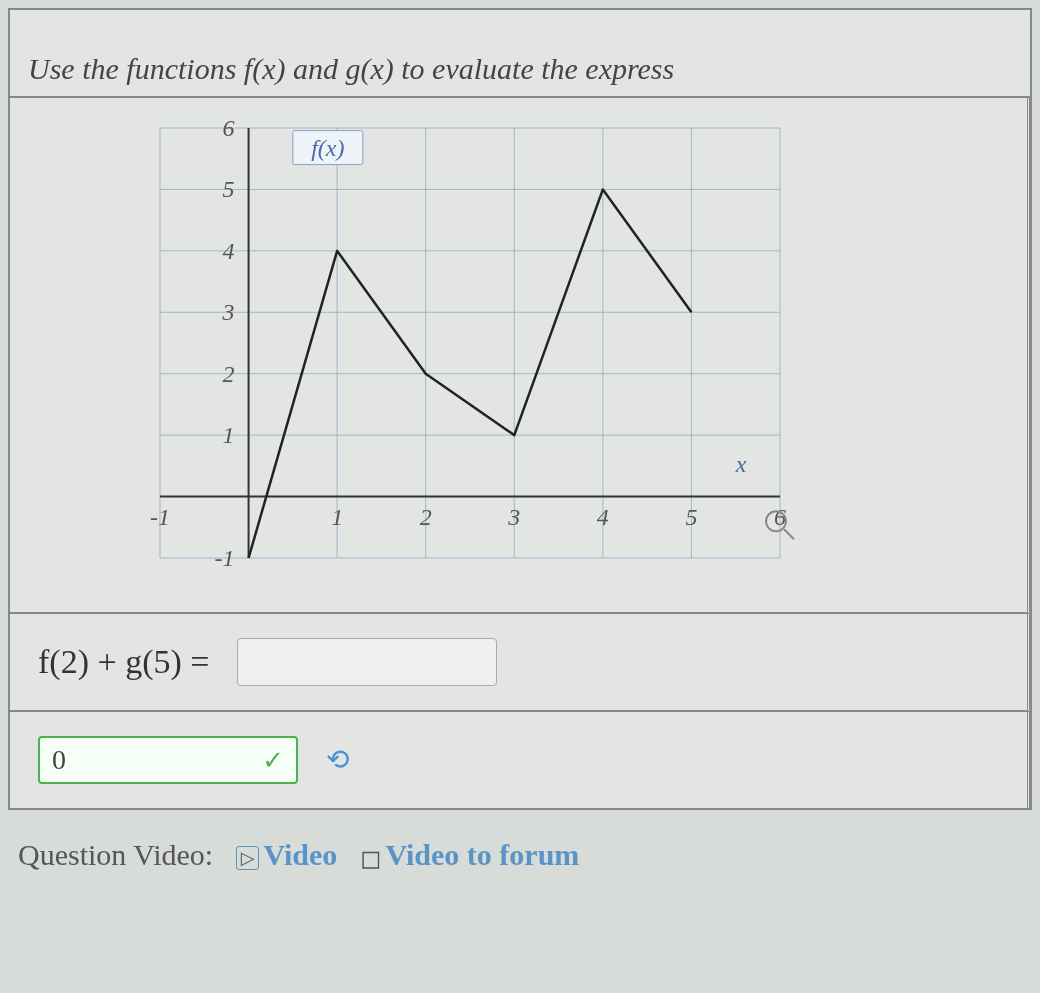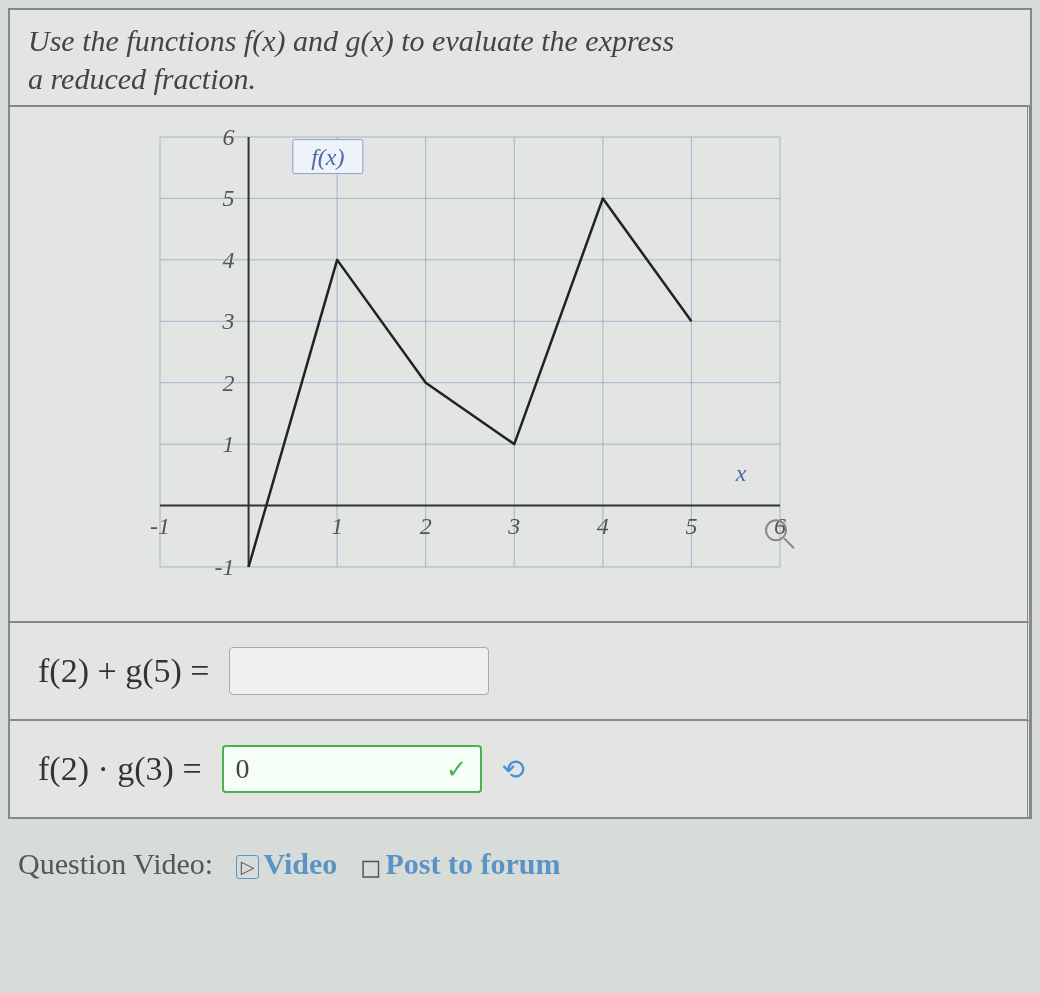--- a/index.html
+++ b/index.html
@@ -22,20 +22,21 @@
     margin: 8px 8px 0 8px;
     background: #e2e5e1;
   }
   .prompt {
     padding: 12px 18px 8px 18px;
     font-size: 30px;
     font-style: italic;
     color: #444;
     border-bottom: 2px solid #888;
     line-height: 1.25;
+    margin-top: 28px;
   }
   .math {
     font-family: 'Times New Roman', serif;
   }
   .chart-cell {
     padding: 10px 20px 4px 20px;
     border-bottom: 2px solid #888;
   }
   .chart-wrap {
     position: relative;
@@ -43,21 +44,21 @@
     height: 500px;
     margin-left: 60px;
   }
   .chart-wrap svg { display: block; }
   .row {
     padding: 24px 28px;
     font-size: 34px;
     font-family: 'Times New Roman', serif;
     display: flex;
     align-items: center;
-    gap: 20px;
+    gap: 28px;
     border-bottom: 2px solid #888;
   }
   .row:last-child { border-bottom: none; }
   .answer-input {
     display: inline-block;
     min-width: 260px;
     height: 48px;
     border: 1px solid #aaa;
     background: #eef0ee;
     border-radius: 4px;
@@ -113,21 +114,20 @@
   }
 </style>
 </head>
 <body>
 
 <div class="page">
   <div class="problem-box">
 
     <div class="prompt">
       <span>Use the functions </span><span class="math">f(x)</span><span> and </span><span class="math">g(x)</span><span> to evaluate the express</span><br>
-      <span>a reduced fraction.</span>
     </div>
 
     <div class="chart-cell side-border">
       <div class="chart-wrap">
         <svg id="chart-svg" width="720" height="500" viewBox="0 0 720 500">
             <line x1="70" y1="450" x2="70" y2="20" stroke="#8aa0c8" stroke-width="1" opacity="0.7"></line>
             <line x1="158.57142857142856" y1="450" x2="158.57142857142856" y2="20" stroke="#8aa0c8" stroke-width="1" opacity="0.7"></line>
             <line x1="247.14285714285714" y1="450" x2="247.14285714285714" y2="20" stroke="#8aa0c8" stroke-width="1" opacity="0.7"></line>
             <line x1="335.7142857142857" y1="450" x2="335.7142857142857" y2="20" stroke="#8aa0c8" stroke-width="1" opacity="0.7"></line>
             <line x1="424.2857142857143" y1="450" x2="424.2857142857143" y2="20" stroke="#8aa0c8" stroke-width="1" opacity="0.7"></line>
@@ -169,30 +169,29 @@
     </div>
 
     <div class="row side-border">
       <span class="math">f(2) + g(5) =</span>
       <span class="answer-input">
         <span></span>
       </span>
     </div>
 
     <div class="row side-border">
-      <span class="math">f(2) · g(3) =</span>
       <span class="answer-input correct">
         <span>0</span>
         <span class="check">✓</span>
       </span>
       <span class="reset-icon">⟲</span>
     </div>
 
   </div>
 
   <div class="help">
     <span>Question Video:</span>
     &nbsp;
     <span class="video-icon">▷</span><span class="video-link">Video</span>
     &nbsp;
-    <span class="forum-icon">◻</span><span class="forum-link">Post to forum</span>
+    <span class="forum-icon">◻</span><span class="forum-link">Video to forum</span>
   </div>
 </div>
 
 </body></html>

